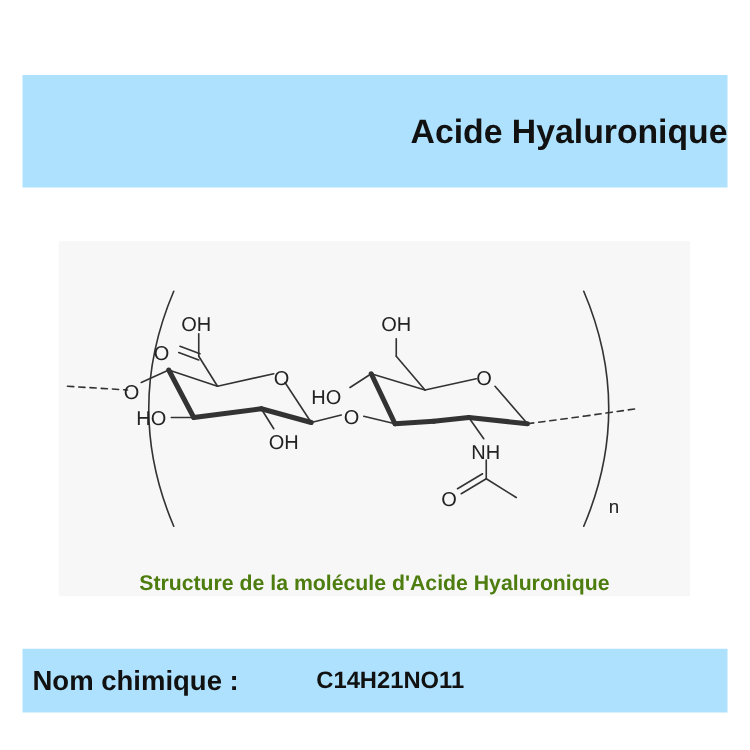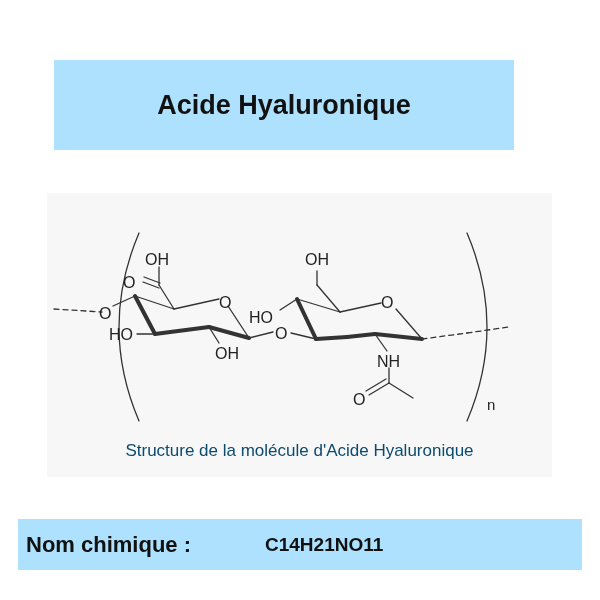--- a/index.html
+++ b/index.html
@@ -1,44 +1,44 @@
 <!DOCTYPE html>
 <html><head>
 <meta charset="utf-8">
 <style>
   html, body { margin: 0; padding: 0; }
   body {
     width: 600px; height: 600px; background: #ffffff; position: relative;
     font-family: "Liberation Sans", sans-serif; overflow: hidden;
   }
   .title-banner {
-    position: absolute; left: 18px; top: 60px; width: 460px; height: 90px;
-    background: #ade1fd; display: flex; align-items: center; justify-content: center; margin-left: 36px;
+    position: absolute; left: 18px; top: 60px; width: 564px; height: 90px;
+    background: #ade1fd; display: flex; align-items: center; justify-content: flex-end;
   }
   .title-banner h1 {
     margin: 0; font-size: 27px; font-weight: bold; color: #111111;
   }
   .figure-panel {
     position: absolute; left: 47px; top: 193px; width: 505px; height: 284px;
     background: #f7f7f7;
   }
   .figure-panel svg { position: absolute; left: 0; top: 0; }
   .caption {
-    position: absolute; left: 0; width: 505px; top: 248px; text-align: center;
-    font-size: 17px; font-weight: normal; color: #0c4a6e;
+    position: absolute; left: 0; width: 505px; top: 264px; text-align: center;
+    font-size: 17px; font-weight: bold; color: #4d7c0f;
   }
   .name-banner {
     position: absolute; left: 18px; top: 519px; width: 564px; height: 51px;
     background: #ade1fd; display: flex; align-items: center; gap: 48px;
   }
   .name-label {
     margin-left: 8px; font-size: 22px; font-weight: bold; color: #111111;
   }
   .name-value {
-    margin-left: 26px; font-size: 19px; font-weight: bold; color: #111111; text-align: center;
+    margin-left: 14px; font-size: 19px; font-weight: bold; color: #111111; text-align: center;
   }
   .atom { font-family: "Liberation Sans", sans-serif; font-size: 16px; fill: #222; }
 </style>
 </head>
 <body>
 
 <div class="title-banner">
   <h1>Acide Hyaluronique</h1>
 </div>
 

